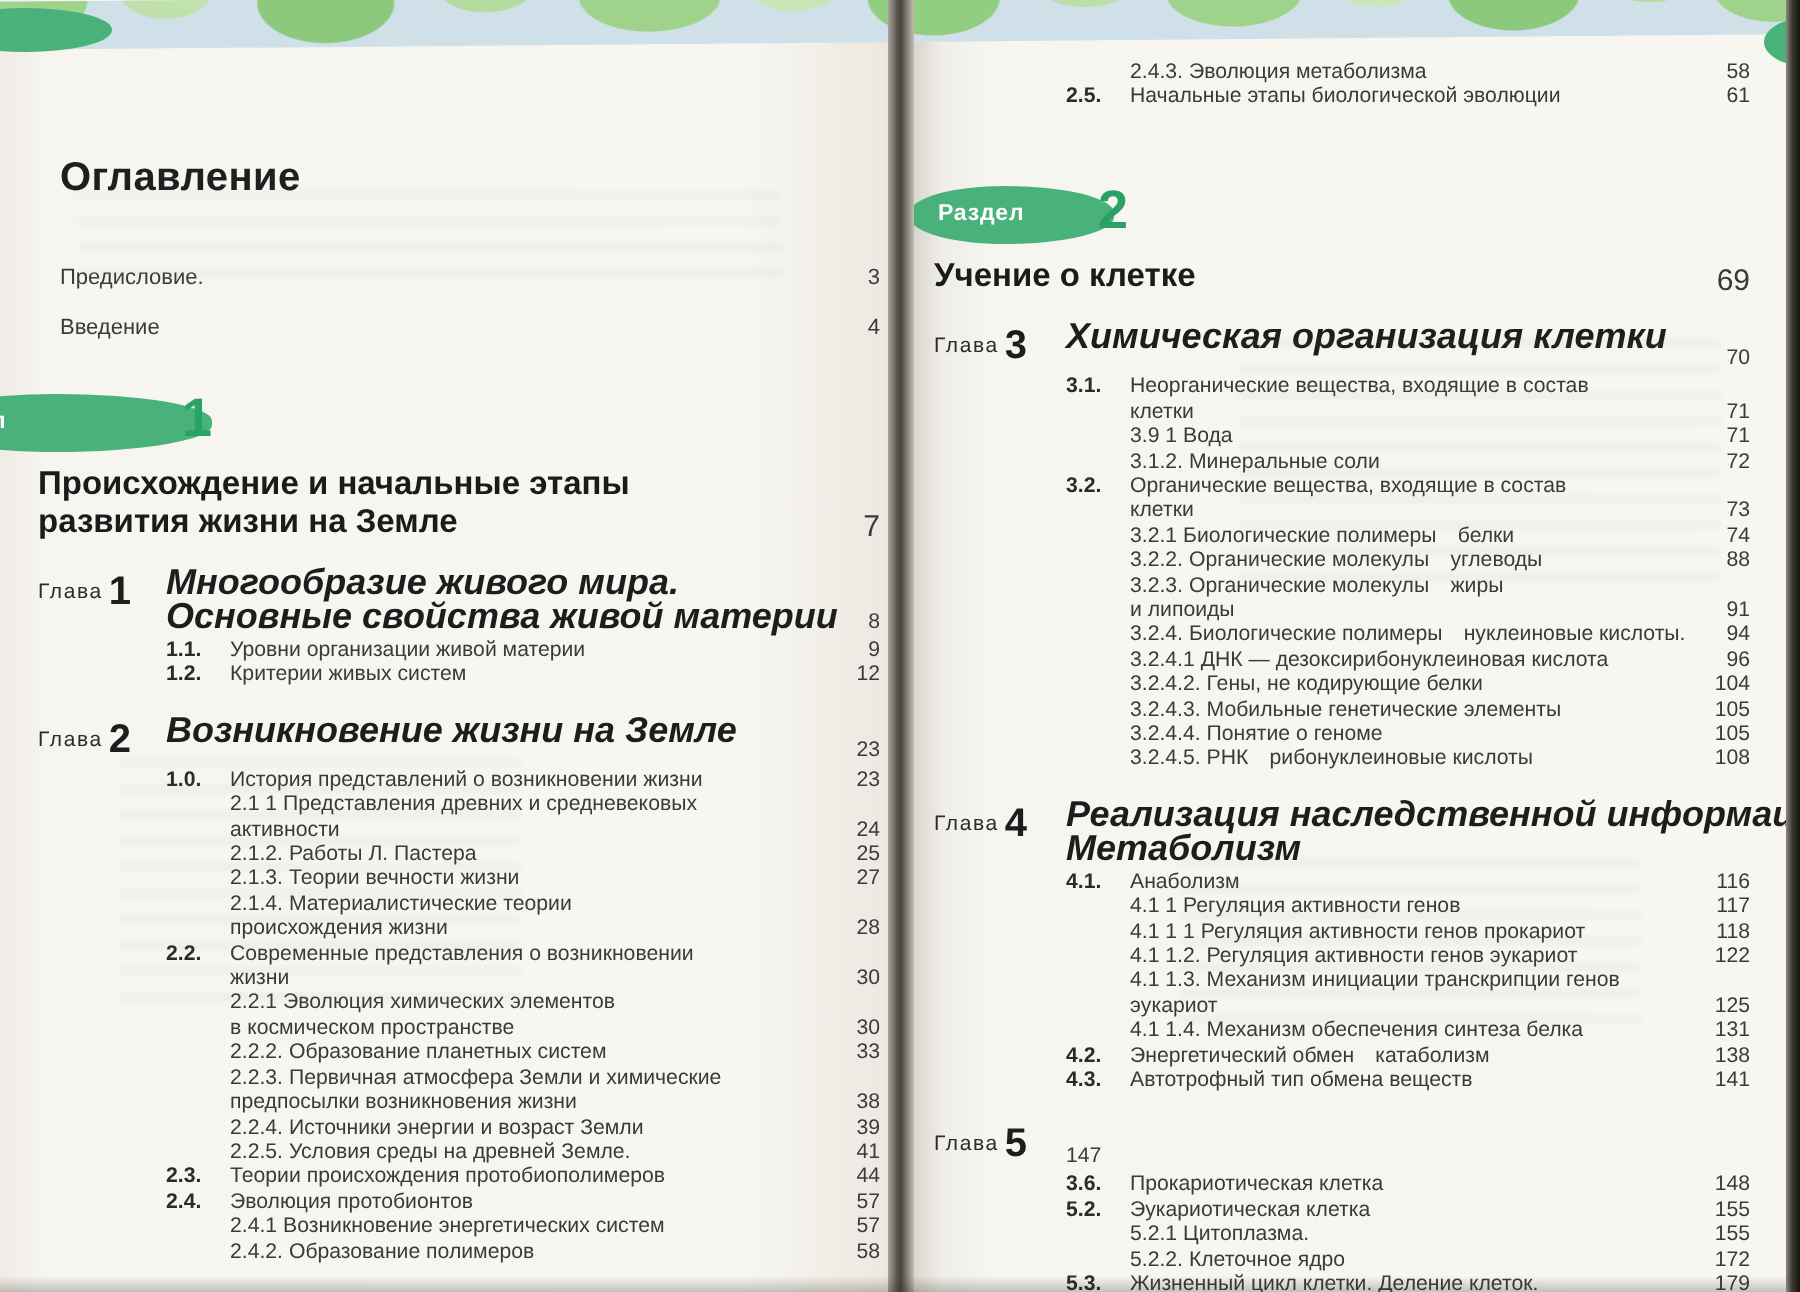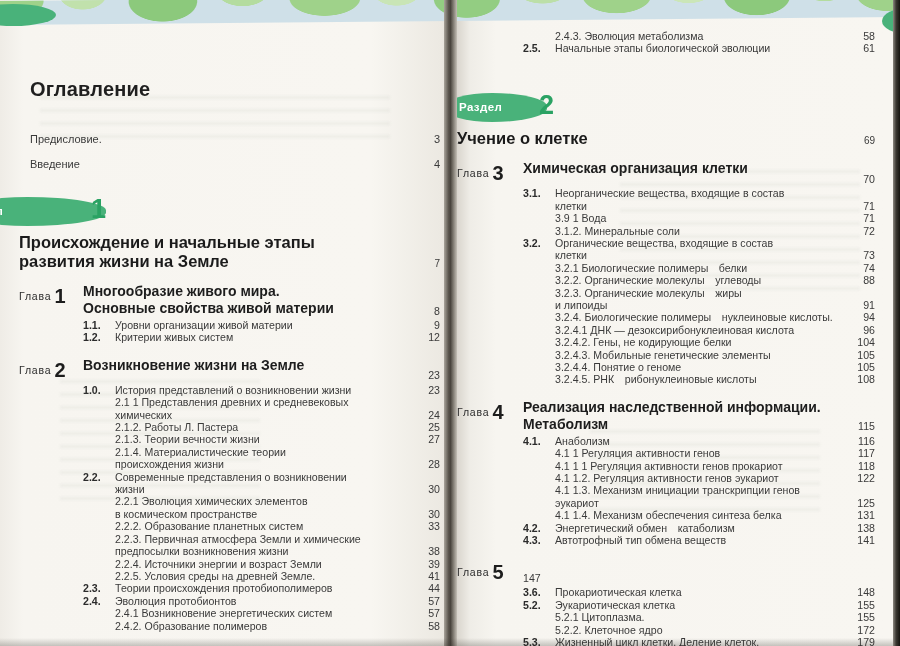--- a/index.html
+++ b/index.html
@@ -40,21 +40,21 @@
       radial-gradient(ellipse 56px 32px at 762px 2px, #8cc97c 58%, transparent 60%),
       radial-gradient(ellipse 46px 26px at 830px -8px,#b4dc9f 58%, transparent 60%),
       radial-gradient(ellipse 52px 30px at 892px 0px, #9fd28a 58%, transparent 60%);
   }
   .corner-oval{position:absolute; border-radius:50%; background:var(--accent_green); z-index:2;}
   .corner-oval.left{left:-30px; top:4px; width:86px; height:22px;}
   .corner-oval.right{left:882px; top:8px; width:52px; height:26px;}
 
   .content{position:relative; z-index:2; height:100%;}
   .page-left  .content{padding:78px 24px 0 19px;}
-  .page-right .content{padding:30px 18px 0 0;}
+  .page-right .content{padding:30px 18px 0 10px;}
 
   .toc-heading{font-size:20px; line-height:22px; font-weight:bold; color:var(--heading_color);
     margin:0 0 33px 11px; letter-spacing:.2px;}
 
   .front-matter{margin-left:11px;}
   .front-row{display:flex; font-size:11px; line-height:13px; margin-bottom:12px; color:var(--text_color);}
   .front-label{flex:1;}
   .front-page{flex:none; align-self:flex-end;}
 
   
@@ -66,30 +66,30 @@
   .badge-word{position:absolute; top:8px; color:#fff; font-size:11.5px; font-weight:bold; letter-spacing:.4px;}
   .page-left  .badge-word{left:0px;}
   .page-right .badge-word{left:14px;}
   .badge-num{position:absolute; top:-3px; color:var(--number_green); font-size:27px; font-weight:bold;}
   .page-left  .badge-num{left:72px;}
   .page-right .badge-num{left:82px;}
 
   .section-title-row{display:flex; margin-top:6px;}
   .section-title{flex:1; font-size:16.5px; line-height:18.5px; font-weight:bold;
     color:#1b1b1b; white-space:nowrap;}
-  .section-page{flex:none; align-self:flex-end; font-size:10px; line-height:12.4px;}
+  .section-page{flex:none; align-self:flex-end; font-size:15px; line-height:12.4px;}
 
   
   .chapter{margin-top:13px;}
   .ch-head{display:flex;}
   .ch-label{flex:none; width:64px; padding-top:2px;}
   .page-right .ch-label{width:66px;}
   .ch-word{font-size:10.5px; letter-spacing:.8px; color:#2c2c2c;}
   .ch-num{font-size:20px; font-weight:bold; color:#1d1d1d; margin-left:3px; vertical-align:-3px;}
-  .ch-title{flex:1; font-size:14px; line-height:17px; font-weight:bold; color:#1d1d1d; white-space:nowrap;}
+  .ch-title{flex:1; font-size:18px; line-height:17px; font-weight:bold; color:#1d1d1d; white-space:nowrap;font-style:italic;}
   .ch-page{flex:none; align-self:flex-end; font-size:10.6px; line-height:12.4px;}
   .entries{margin-left:64px; margin-top:2px;}
   .page-right .entries{margin-left:66px;}
 
   .toc-entry{display:flex; font-size:10.6px; line-height:12.4px;}
   .entry-num{flex:none; width:32px; font-weight:bold; color:#2b2b2b;}
   .entry-text{flex:1; min-width:0; white-space:nowrap; padding-right:6px;}
   .entry-page{flex:none; align-self:flex-end;}
 
   .carryover{margin-left:66px;}
@@ -157,21 +157,21 @@
             <span class="ch-page">23</span>
           </div>
           <div class="entries">
             <div class="toc-entry">
               <span class="entry-num">1.0.</span>
               <span class="entry-text"><span>История представлений о возникновении жизни</span></span>
               <span class="entry-page">23</span>
             </div>
             <div class="toc-entry sub">
               <span class="entry-num"></span>
-              <span class="entry-text"><span>2.1 1  Представления древних и средневековых</span><br><span>химических</span></span>
+              <span class="entry-text"><span>2.1 1  Представления древних и средневековых</span><br><span>активности</span></span>
               <span class="entry-page">24</span>
             </div>
             <div class="toc-entry sub">
               <span class="entry-num"></span>
               <span class="entry-text"><span>2.1.2. Работы Л. Пастера</span></span>
               <span class="entry-page">25</span>
             </div>
             <div class="toc-entry sub">
               <span class="entry-num"></span>
               <span class="entry-text"><span>2.1.3. Теории вечности жизни</span></span>

